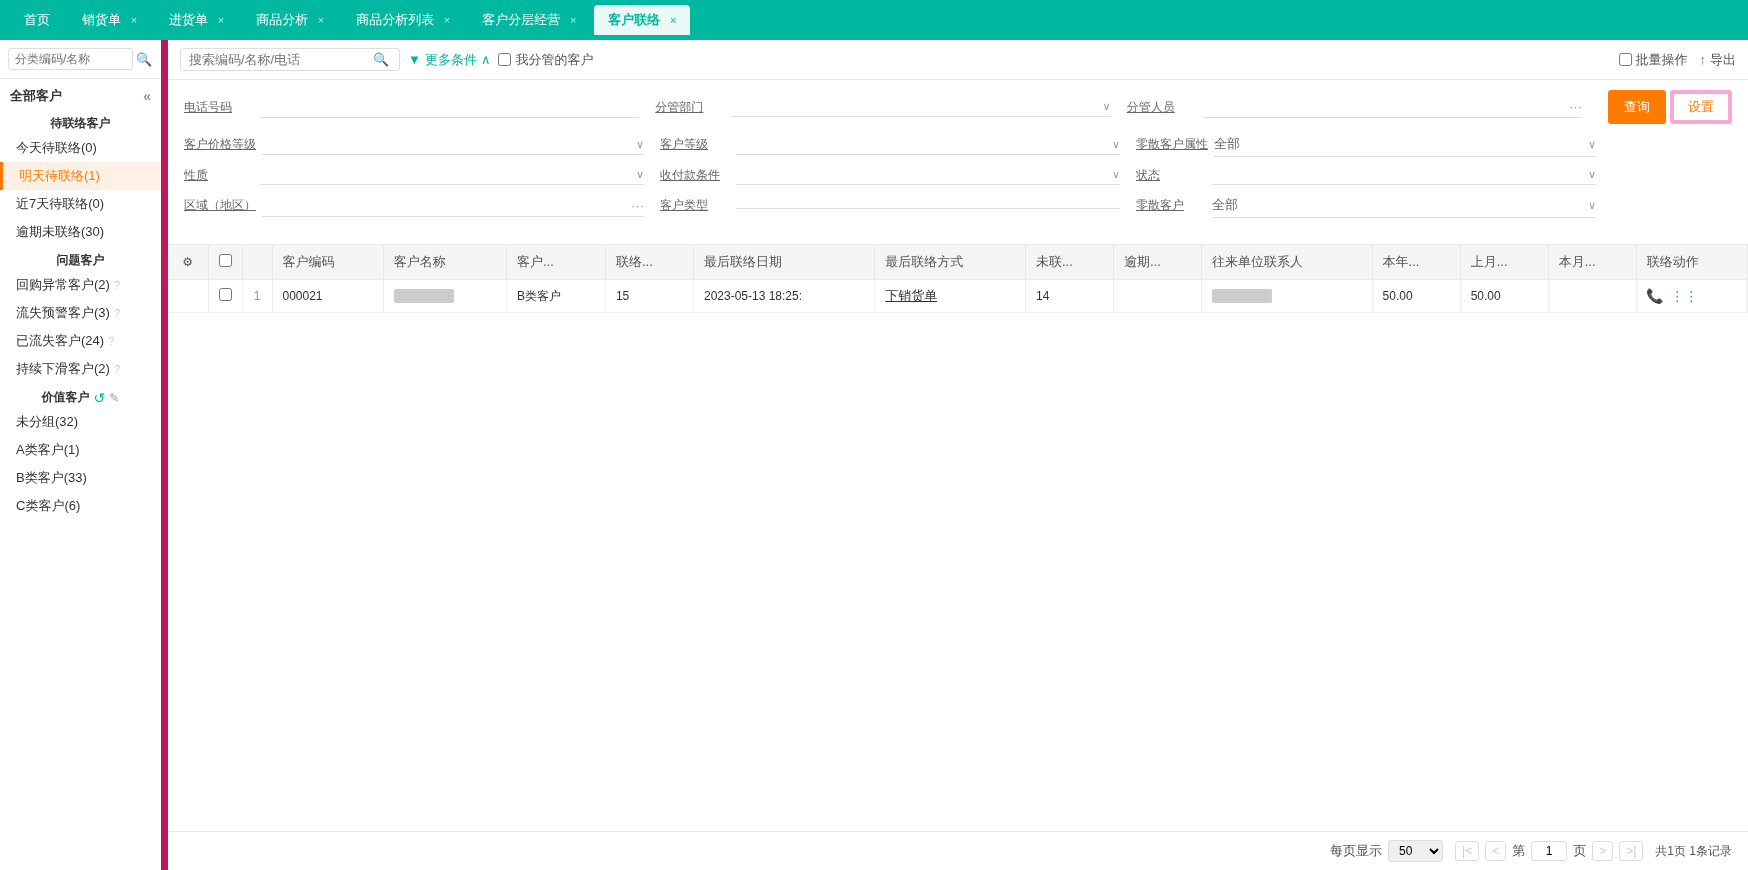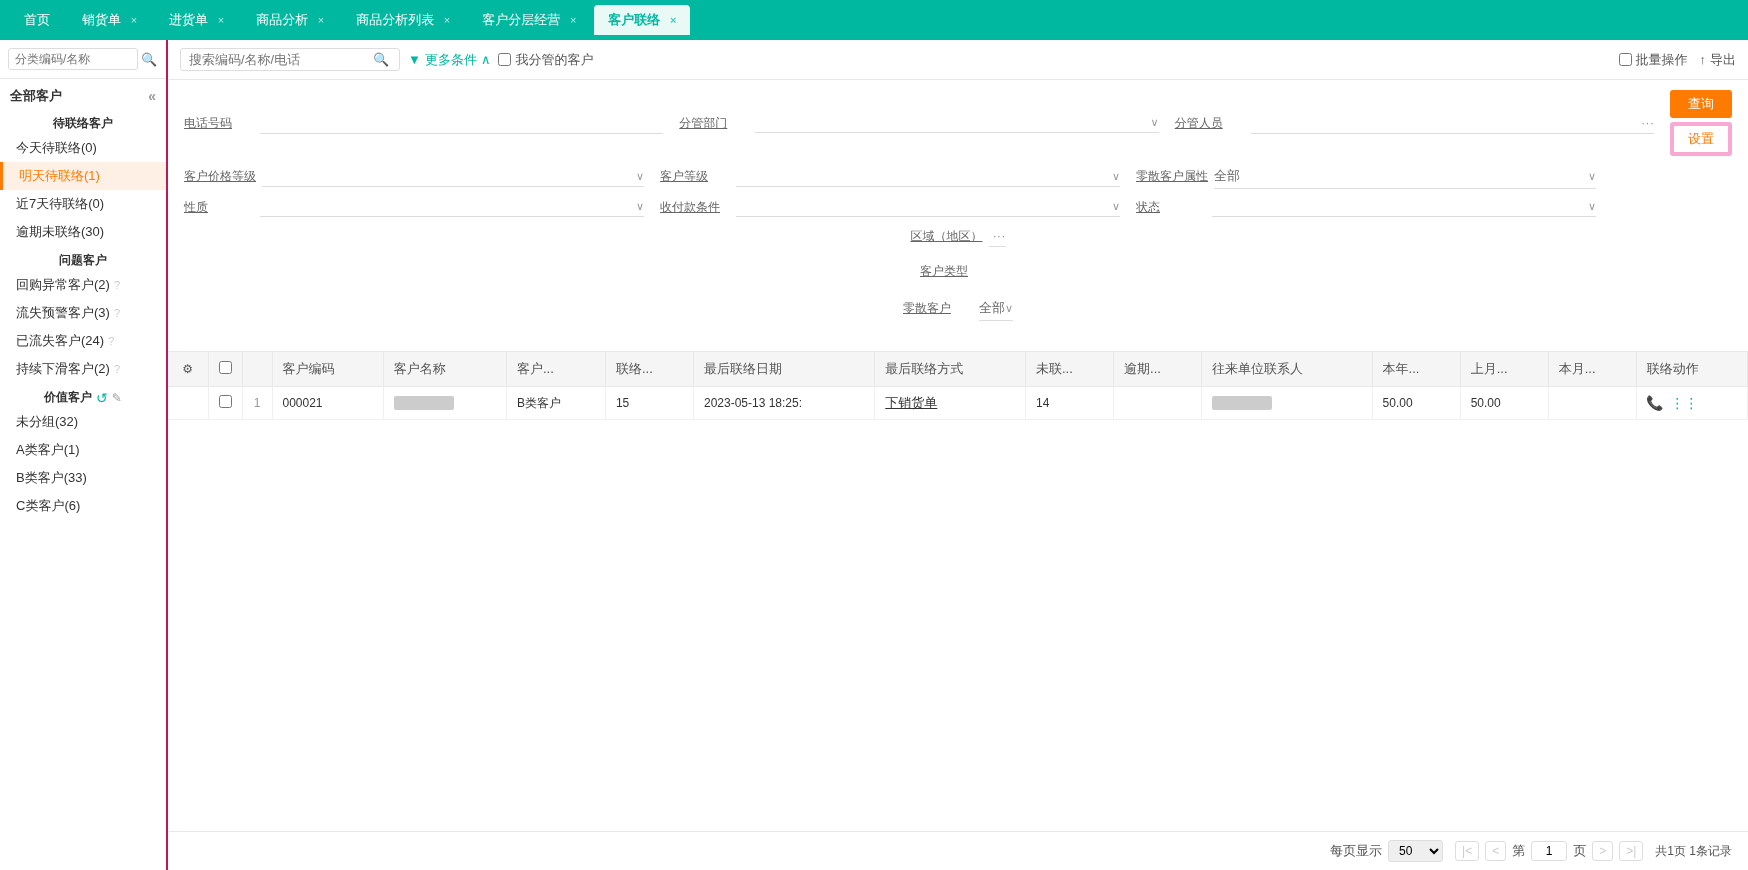--- a/index.html
+++ b/index.html
@@ -8,21 +8,21 @@
     
     .top-nav { background: #00b8a0; display: flex; align-items: center; height: 40px; padding: 0 10px; gap: 4px; }
     .nav-item { color: #fff; padding: 6px 14px; cursor: pointer; border-radius: 4px 4px 0 0; font-size: 13px; white-space: nowrap; }
     .nav-item.active { background: #e8f9f6; color: #00b8a0; font-weight: bold; }
     .nav-item .close-x { margin-left: 6px; color: inherit; opacity: 0.7; font-size: 11px; }
 
     
     .main-layout { display: flex; height: calc(100vh - 40px); }
 
     
-    .sidebar { width: 168px; background: #fff; border-right: 2px solid #be185d; overflow-y: auto; flex-shrink: 0; }
+    .sidebar { width: 168px; background: #fff; border-right: 7px solid #be185d; overflow-y: auto; flex-shrink: 0; }
     .sidebar-search { display: flex; align-items: center; padding: 8px 8px; border-bottom: 1px solid #e8e8e8; }
     .sidebar-search input { border: 1px solid #ddd; border-radius: 3px; padding: 3px 6px; width: 100%; font-size: 12px; }
     .sidebar-search .search-icon { margin-left: 4px; color: #999; cursor: pointer; }
     .sidebar-section-header { display: flex; align-items: center; justify-content: space-between; padding: 8px 10px 4px; color: #333; font-weight: bold; font-size: 12px; }
     .sidebar-section-header .collapse-icon { color: #999; cursor: pointer; font-size: 14px; }
     .sidebar-group-label { padding: 6px 28px 2px; color: #999; font-size: 11px; display: flex; align-items: center; gap: 4px; justify-content: center; }
     .sidebar-item { padding: 5px 10px 5px 16px; color: #333; cursor: pointer; font-size: 12px; display: flex; align-items: center; gap: 4px; }
     .sidebar-item.active { background: #fff0e6; color: #ff7a00; border-left: 3px solid #ff7a00; }
     .sidebar-item .help-icon { color: #ccc; font-size: 11px; }
 
@@ -37,27 +37,27 @@
     .filter-btn { display: flex; align-items: center; gap: 4px; color: #00b8a0; cursor: pointer; font-size: 12px; border: none; background: none; }
     .my-customers { display: flex; align-items: center; gap: 4px; cursor: pointer; font-size: 12px; color: #555; }
     .spacer { flex: 1; }
     .toolbar-right { display: flex; align-items: center; gap: 12px; }
     .batch-op { display: flex; align-items: center; gap: 4px; color: #555; cursor: pointer; font-size: 12px; }
     .export-btn { display: flex; align-items: center; gap: 4px; color: #555; cursor: pointer; font-size: 12px; }
 
     
     .filter-panel { background: #fff; border-bottom: 1px solid #e8e8e8; padding: 10px 16px; }
     .filter-row { display: flex; align-items: center; margin-bottom: 8px; gap: 16px; }
-    .filter-row:last-child { margin-bottom: 4px; flex-direction: column; }
+    .filter-row:last-child { margin-bottom: 16px; }
     .filter-field { display: flex; align-items: center; gap: 6px; flex: 1; }
     .filter-field label { color: #666; font-size: 12px; white-space: nowrap; min-width: 70px; text-decoration: underline; }
     .filter-input { flex: 1; border: none; border-bottom: 1px solid #ddd; padding: 3px 0; font-size: 12px; outline: none; }
     .filter-select { flex: 1; display: flex; align-items: center; justify-content: space-between; border: none; border-bottom: 1px solid #ddd; padding: 3px 0; font-size: 12px; cursor: pointer; color: #666; }
     .filter-select .chevron { color: #999; font-size: 11px; }
-    .filter-actions { display: flex; flex-direction: column; gap: 4px; }
+    .filter-actions { display: flex; flex-direction: row; gap: 4px; margin-left: 10px; }
     .btn-query { background: #ff7a00; color: #fff; border: none; border-radius: 3px; padding: 5px 16px; cursor: pointer; font-size: 13px; }
     .btn-settings { background: #fff; color: #ff7a00; border: 4px solid #f9a8d4; border-radius: 3px; padding: 4px 14px; cursor: pointer; font-size: 13px; }
     .filter-dots { color: #999; cursor: pointer; margin-left: 4px; }
 
     
     .table-container { flex: 1; overflow: auto; background: #fff; margin: 0; }
     table { width: 100%; border-collapse: collapse; min-width: 1500px; }
     thead tr { background: #f5f5f5; border-bottom: 1px solid #e8e8e8; }
     thead th { padding: 8px 10px; text-align: left; color: #555; font-weight: normal; font-size: 12px; border-right: 1px solid #e8e8e8; white-space: nowrap; }
     thead th:first-child { width: 40px; }

